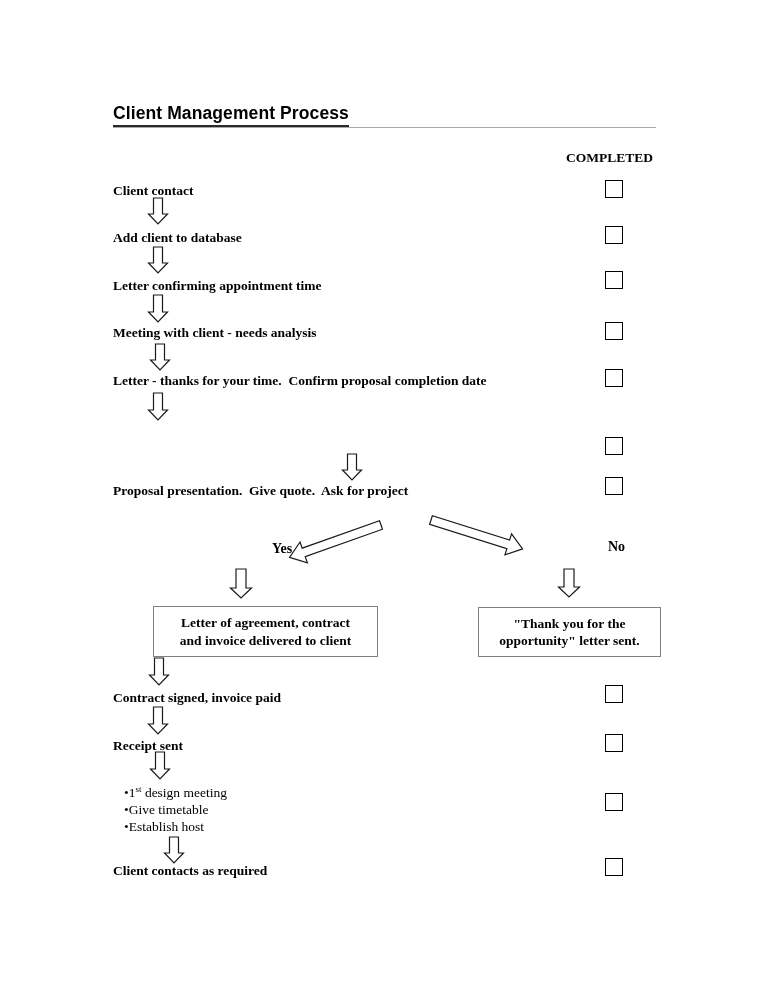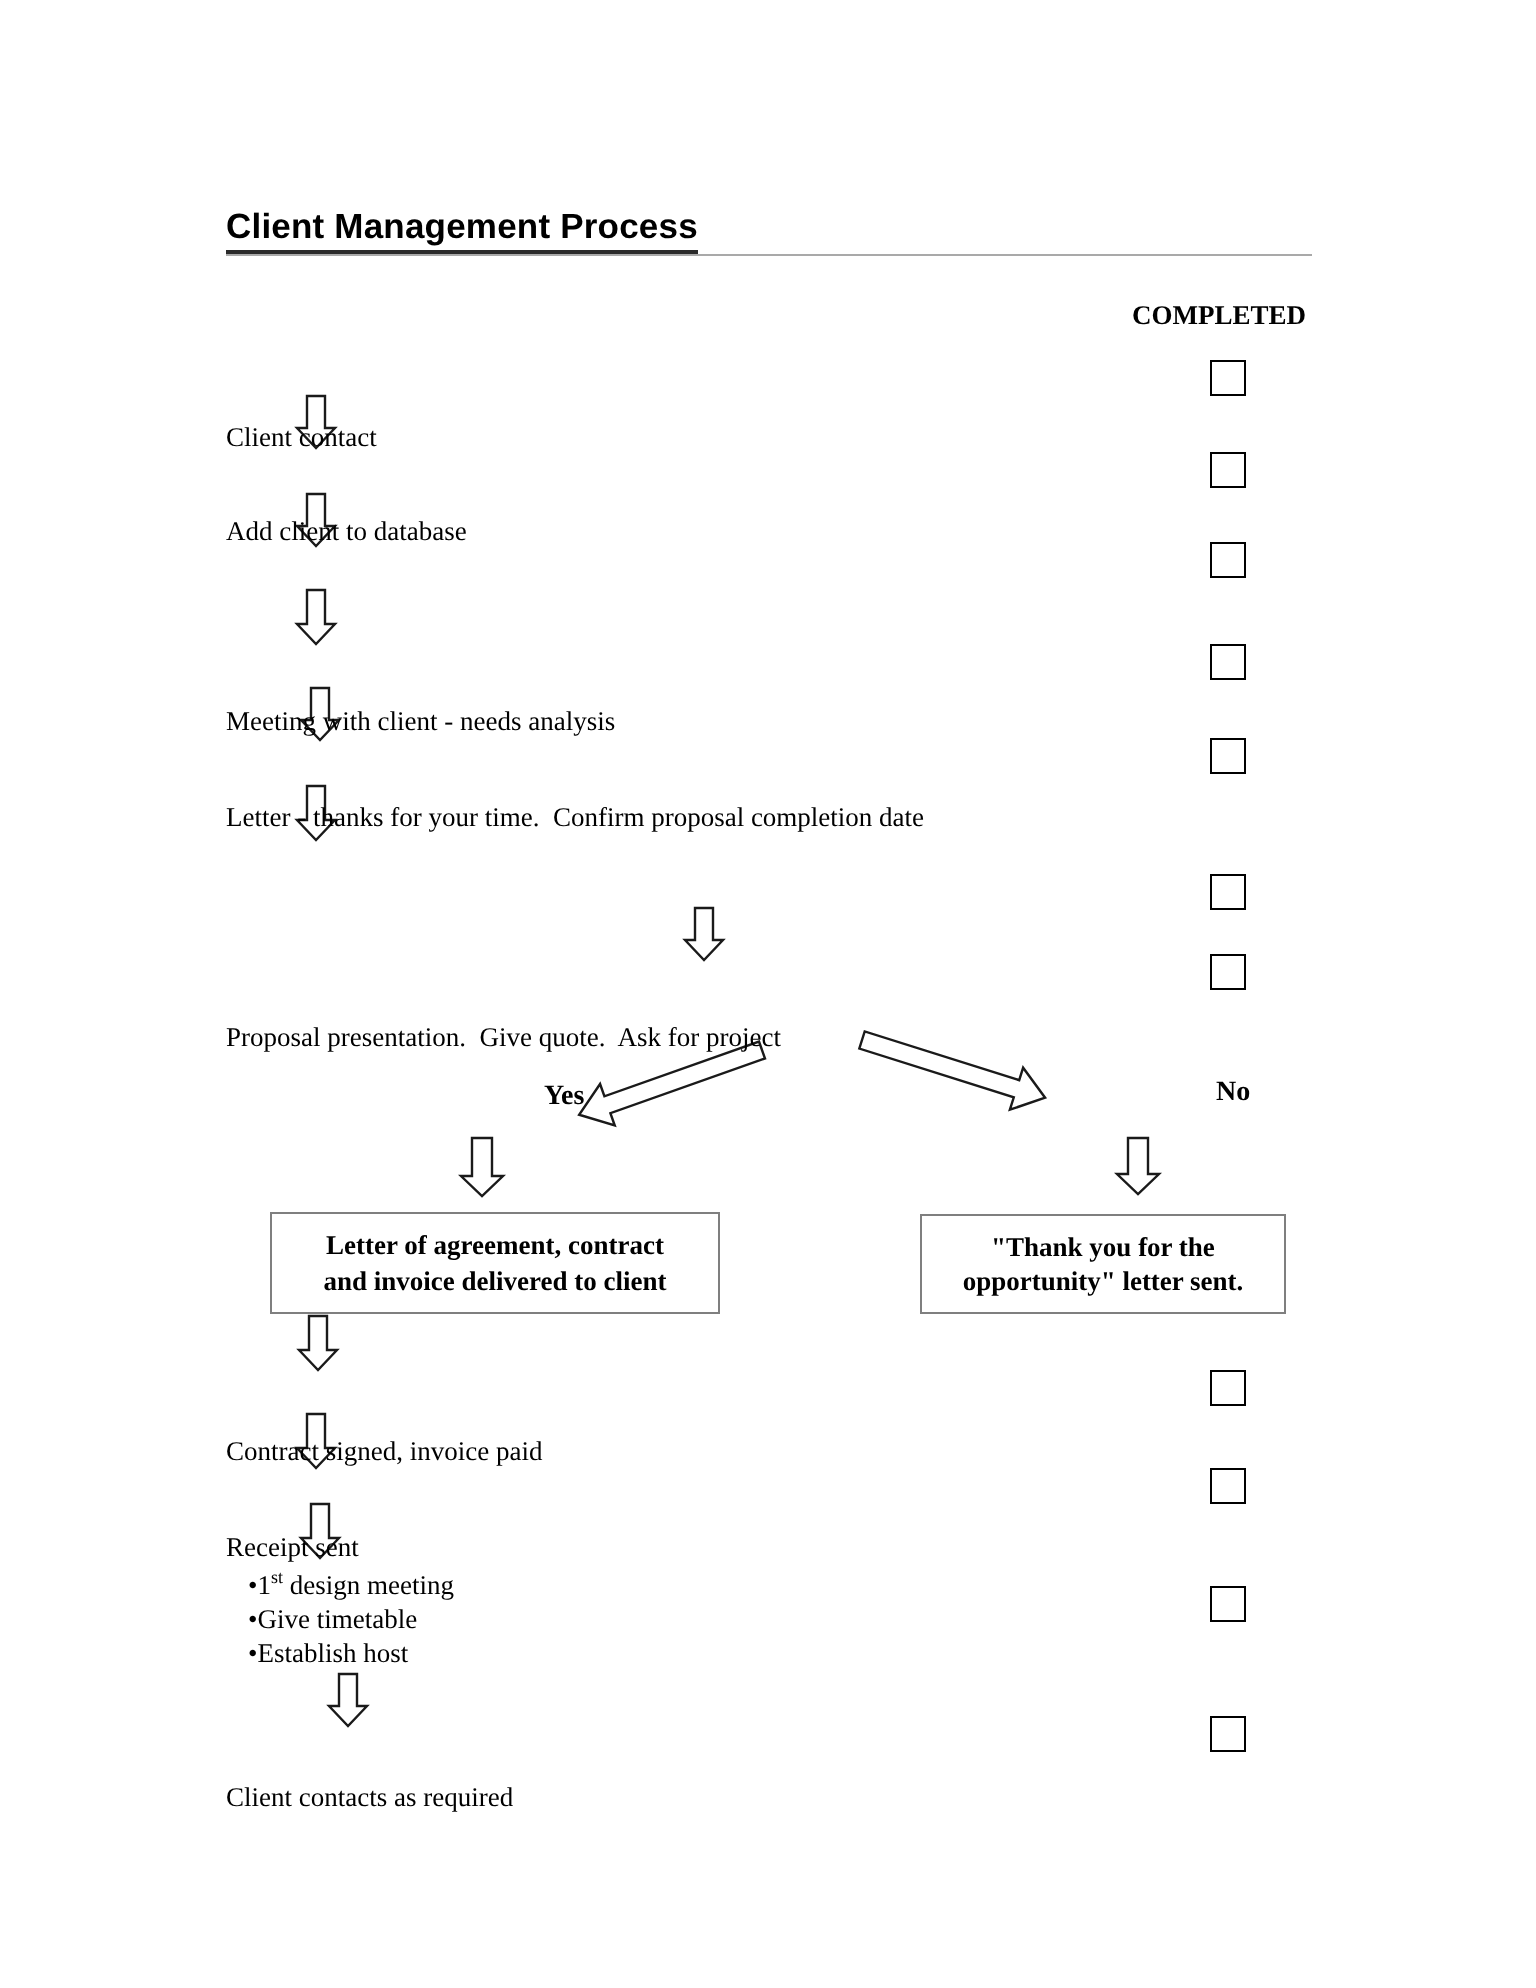--- a/index.html
+++ b/index.html
@@ -13,31 +13,31 @@
     position:absolute;left:113px;top:103px;margin:0;
     font-family:"Liberation Sans", sans-serif;font-size:17.5px;font-weight:bold;
     letter-spacing:0.1px;white-space:nowrap;
   }
   .title-rule-thick{position:absolute;left:113px;top:125px;width:236px;height:2px;background:#2a2a2a;}
   .title-rule-thin{position:absolute;left:113px;top:127px;width:543px;height:1px;background:#a9a9a9;}
   .completed{
     position:absolute;left:566px;top:150px;font-weight:bold;font-size:13.5px;white-space:nowrap;text-align:right;
   }
   .step{
-    position:absolute;left:113px;font-weight:normal;font-size:13.5px;line-height:21px;
-    white-space:pre-wrap;max-width:500px;margin-top:28px;
+    position:absolute;left:113px;font-weight:bold;font-size:13.5px;line-height:21px;
+    white-space:pre-wrap;max-width:500px;
   }
   .checkbox{
     position:absolute;left:605px;width:16px;height:16px;border:1.5px solid #000;background:#fff;
   }
   .branch-label{position:absolute;font-weight:bold;font-size:14px;white-space:nowrap;margin-left:44px;}
   .flow-box{
     position:absolute;border:1px solid #7f7f7f;background:#fff;
     display:flex;align-items:center;justify-content:center;text-align:center;
-    font-weight:bold;font-size:13.5px;line-height:17.5px;white-space:pre-wrap;
+    font-weight:bold;font-size:13.5px;line-height:17.5px;white-space:pre-wrap;margin-left:18px;
   }
   .bullet-line{
     position:absolute;left:124px;font-weight:normal;font-size:13.5px;white-space:pre;
   }
   .bullet-line sup{font-size:9px;vertical-align:super;line-height:0;}
 </style>
 </head>
 <body>
 
 <div class="page">
@@ -60,20 +60,21 @@
     </svg>
 
   <h1 class="title">Client Management Process</h1>
   <div class="title-rule-thick"></div>
   <div class="title-rule-thin"></div>
 
   <div class="completed">COMPLETED</div>
 
   <div class="step" style="top:180px">Client contact</div>
   <div class="step" style="top:227px">Add client to database</div>
+  <div class="step" style="top:275px">Letter confirming appointment time</div>
   <div class="step" style="top:322px">Meeting with client - needs analysis</div>
   <div class="step" style="top:370px">Letter - thanks for your time.  Confirm proposal completion date</div>
   <div class="step" style="top:480px">Proposal presentation.  Give quote.  Ask for project</div>
 
   <div class="checkbox" style="top:180px"></div>
   <div class="checkbox" style="top:226px"></div>
   <div class="checkbox" style="top:271px"></div>
   <div class="checkbox" style="top:322px"></div>
   <div class="checkbox" style="top:369px"></div>
   <div class="checkbox" style="top:437px"></div>

